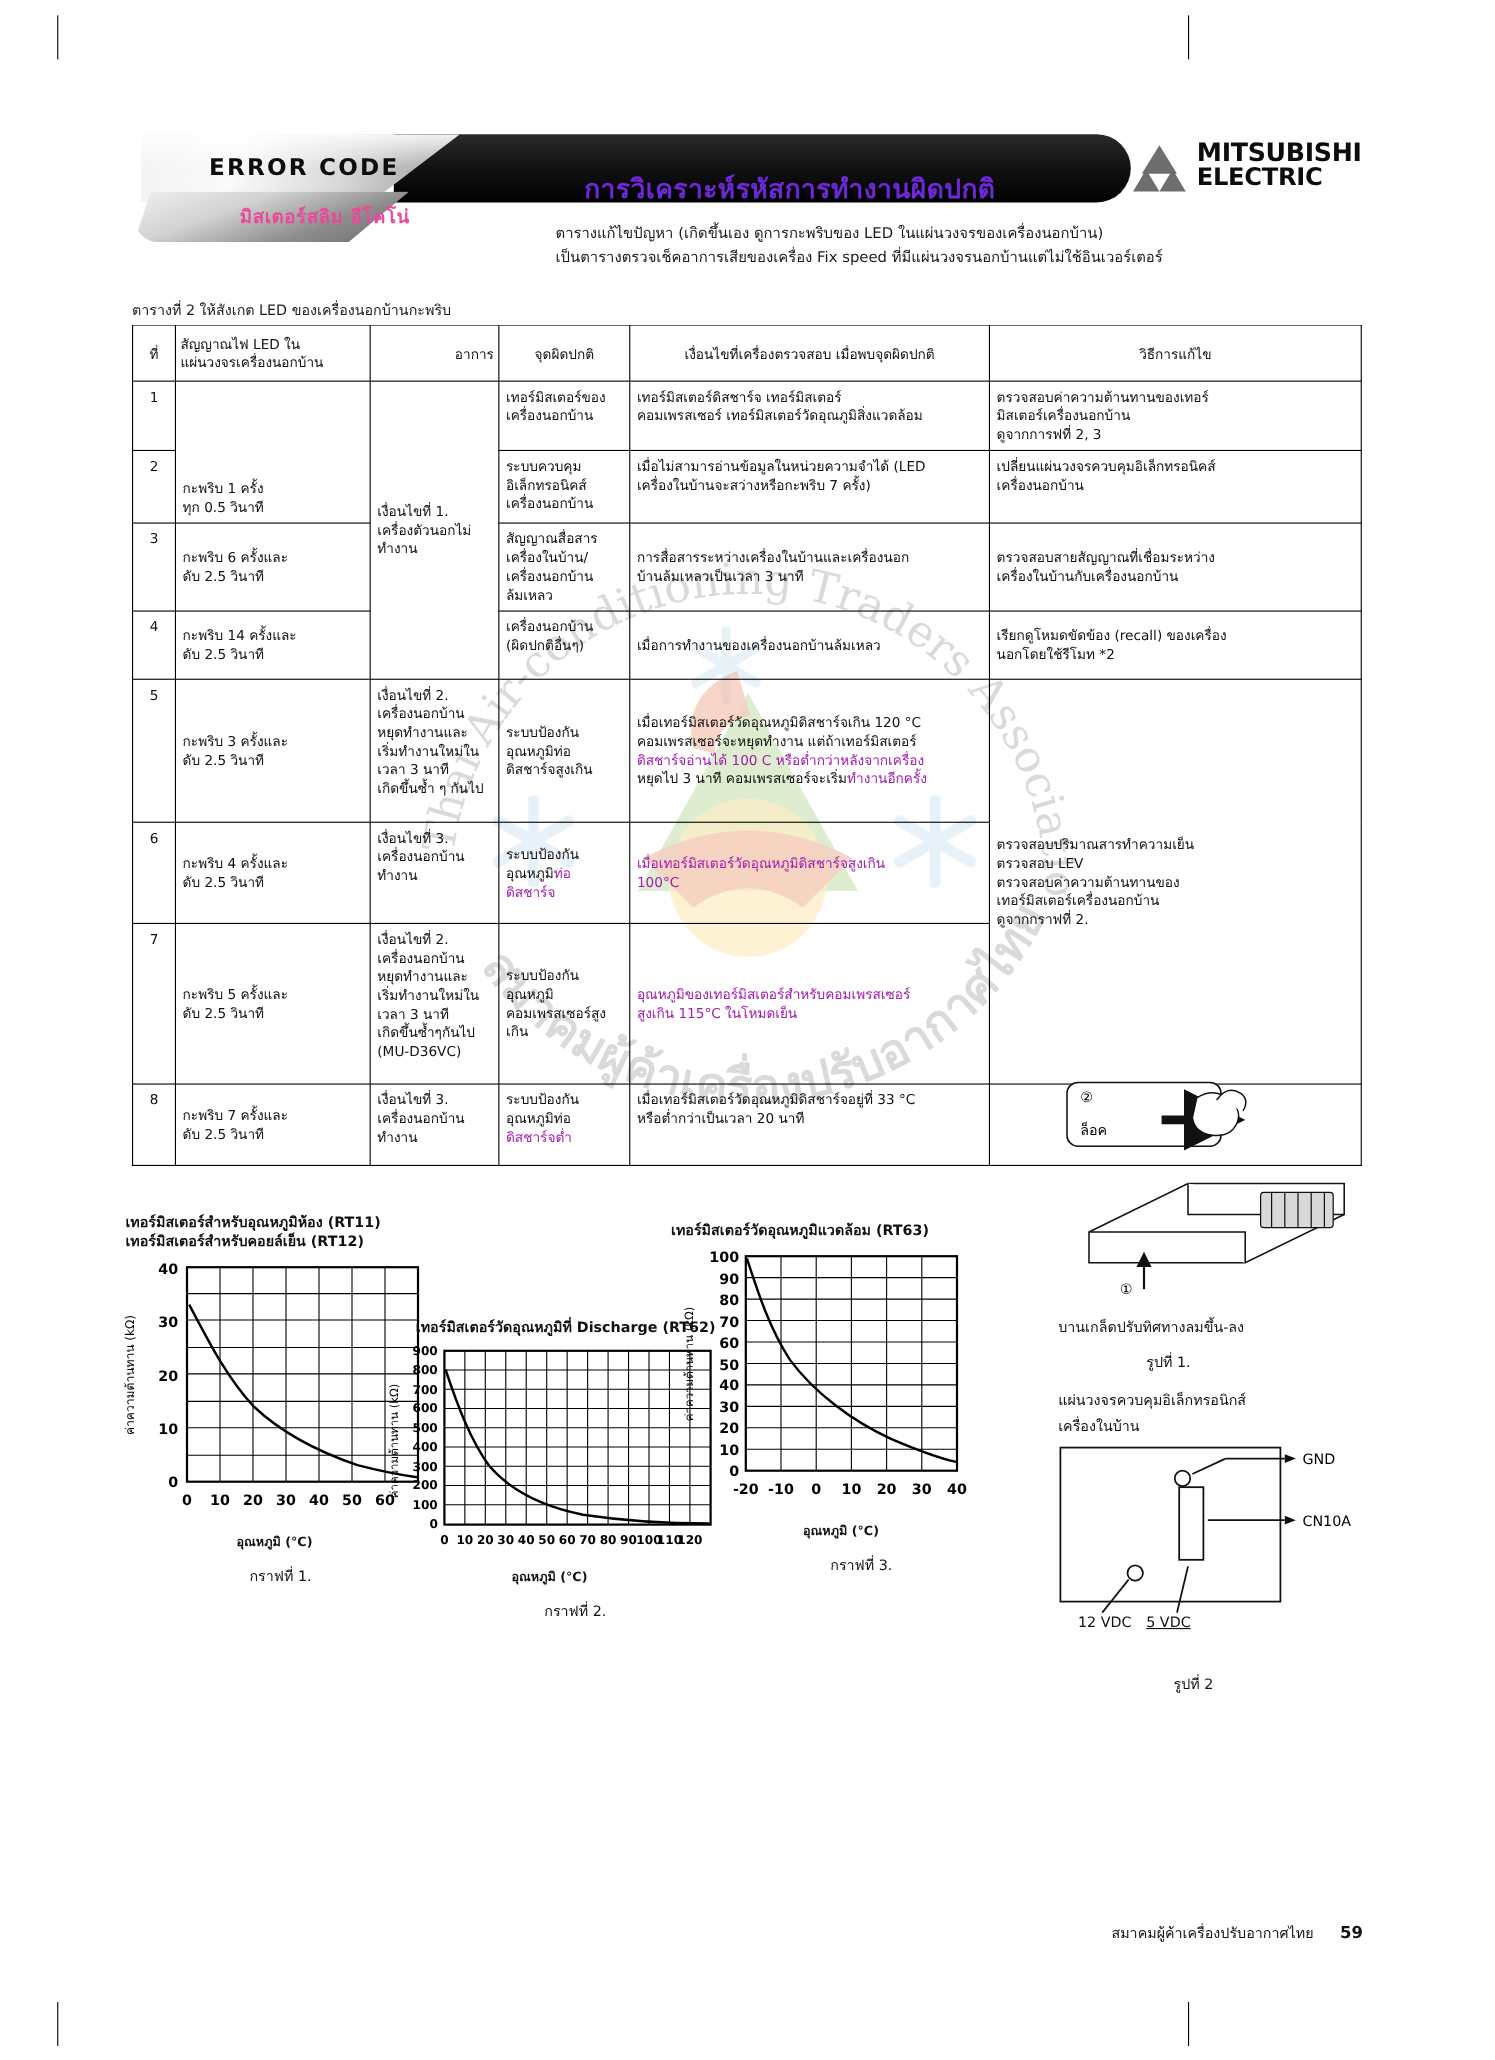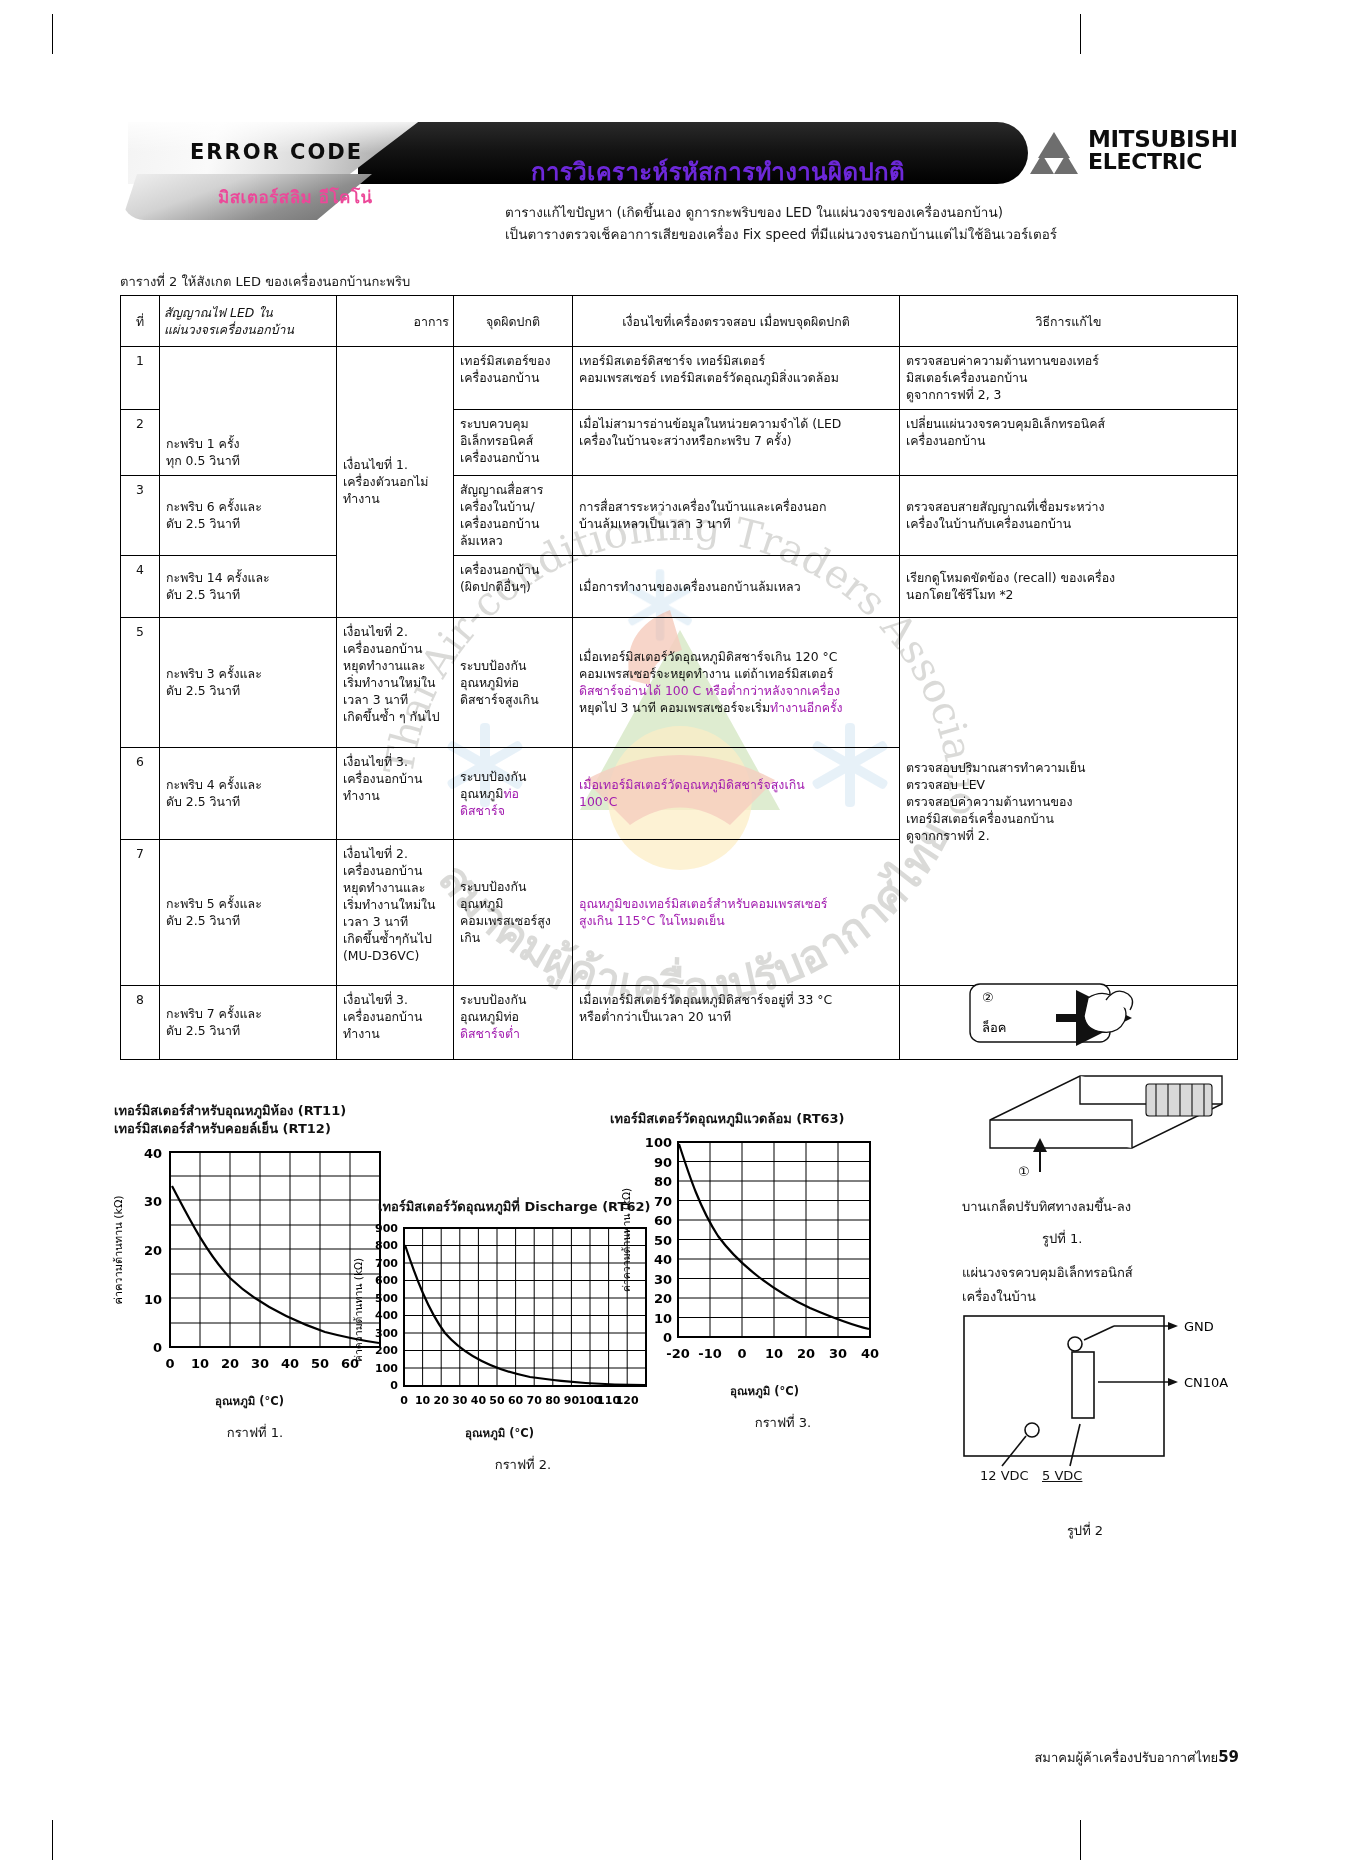--- a/index.html
+++ b/index.html
@@ -85,21 +85,21 @@
   .gbox{position:absolute;}
   .gtitle{font-size:13px;font-weight:bold;color:#111;white-space:nowrap;}
   .gcap{font-size:13px;color:#111;text-align:center;}
   .axlabel{font-size:11.5px;font-weight:bold;color:#111;}
 
   
   .fig-caption{font-size:13px;color:#111;}
 
   
   .footer{position:absolute;right:120px;top:1747px;font-size:13px;color:#111;}
-  .footer .pg{font-weight:bold;font-size:15px;margin-left:0;}
+  .footer .pg{font-weight:bold;font-size:15px;margin-left:24px;}
 </style>
 </head>
 <body>
 
 <div class="page">
 
   <div class="crop v" style="left:52px;top:14px;"></div>
   <div class="crop v" style="left:1080px;top:14px;"></div>
   <div class="crop v" style="left:52px;top:1820px;"></div>
   <div class="crop v" style="left:1080px;top:1820px;"></div>
@@ -170,21 +170,21 @@
         <path d="M 255,300 Q 350,250 445,300 L 400,345 Q 350,310 300,345 Z" fill="#e05a2b" opacity=".8"></path>
         <path d="M 300,200 Q 290,150 340,130 L 352,170 Q 318,180 320,205 Z" fill="#e05a2b" opacity=".85"></path>
       </g>
     </svg>
   </div>
 
   <table class="main">
     <thead>
       <tr>
         <th style="width:28px;">ที่</th>
-        <th style="width:168px;text-align:left;vertical-align:top;font-style:italic;">
+        <th style="width:168px;text-align:left;vertical-align:top;">
           <span class="cellline">สัญญาณไฟ LED ใน</span>
           <span class="cellline">แผ่นวงจรเครื่องนอกบ้าน</span>
         </th>
         <th style="width:108px;text-align:right;">อาการ</th>
         <th style="width:110px;">จุดผิดปกติ</th>
         <th style="width:318px;">เงื่อนไขที่เครื่องตรวจสอบ เมื่อพบจุดผิดปกติ</th>
         <th>วิธีการแก้ไข</th>
       </tr>
     </thead>
     <tbody>

